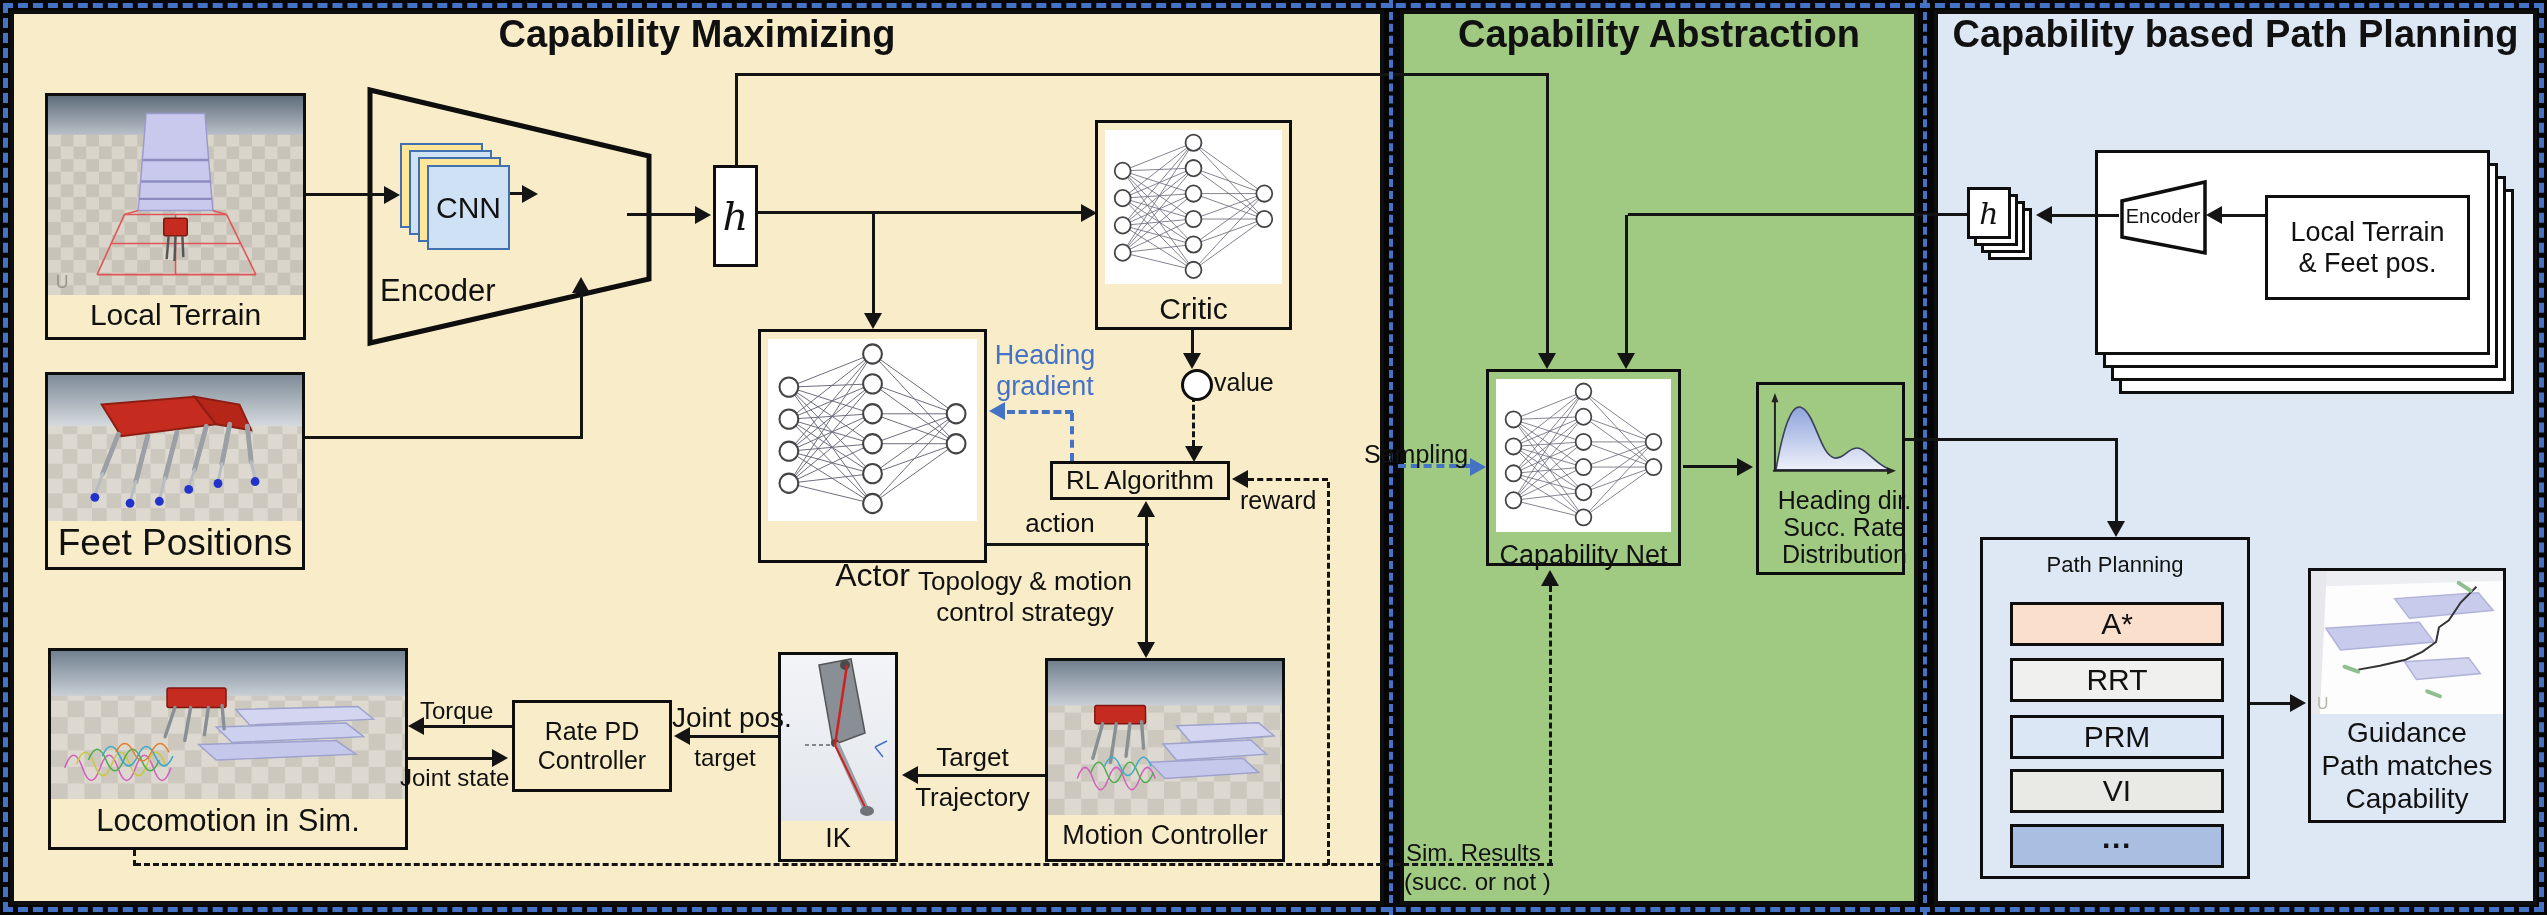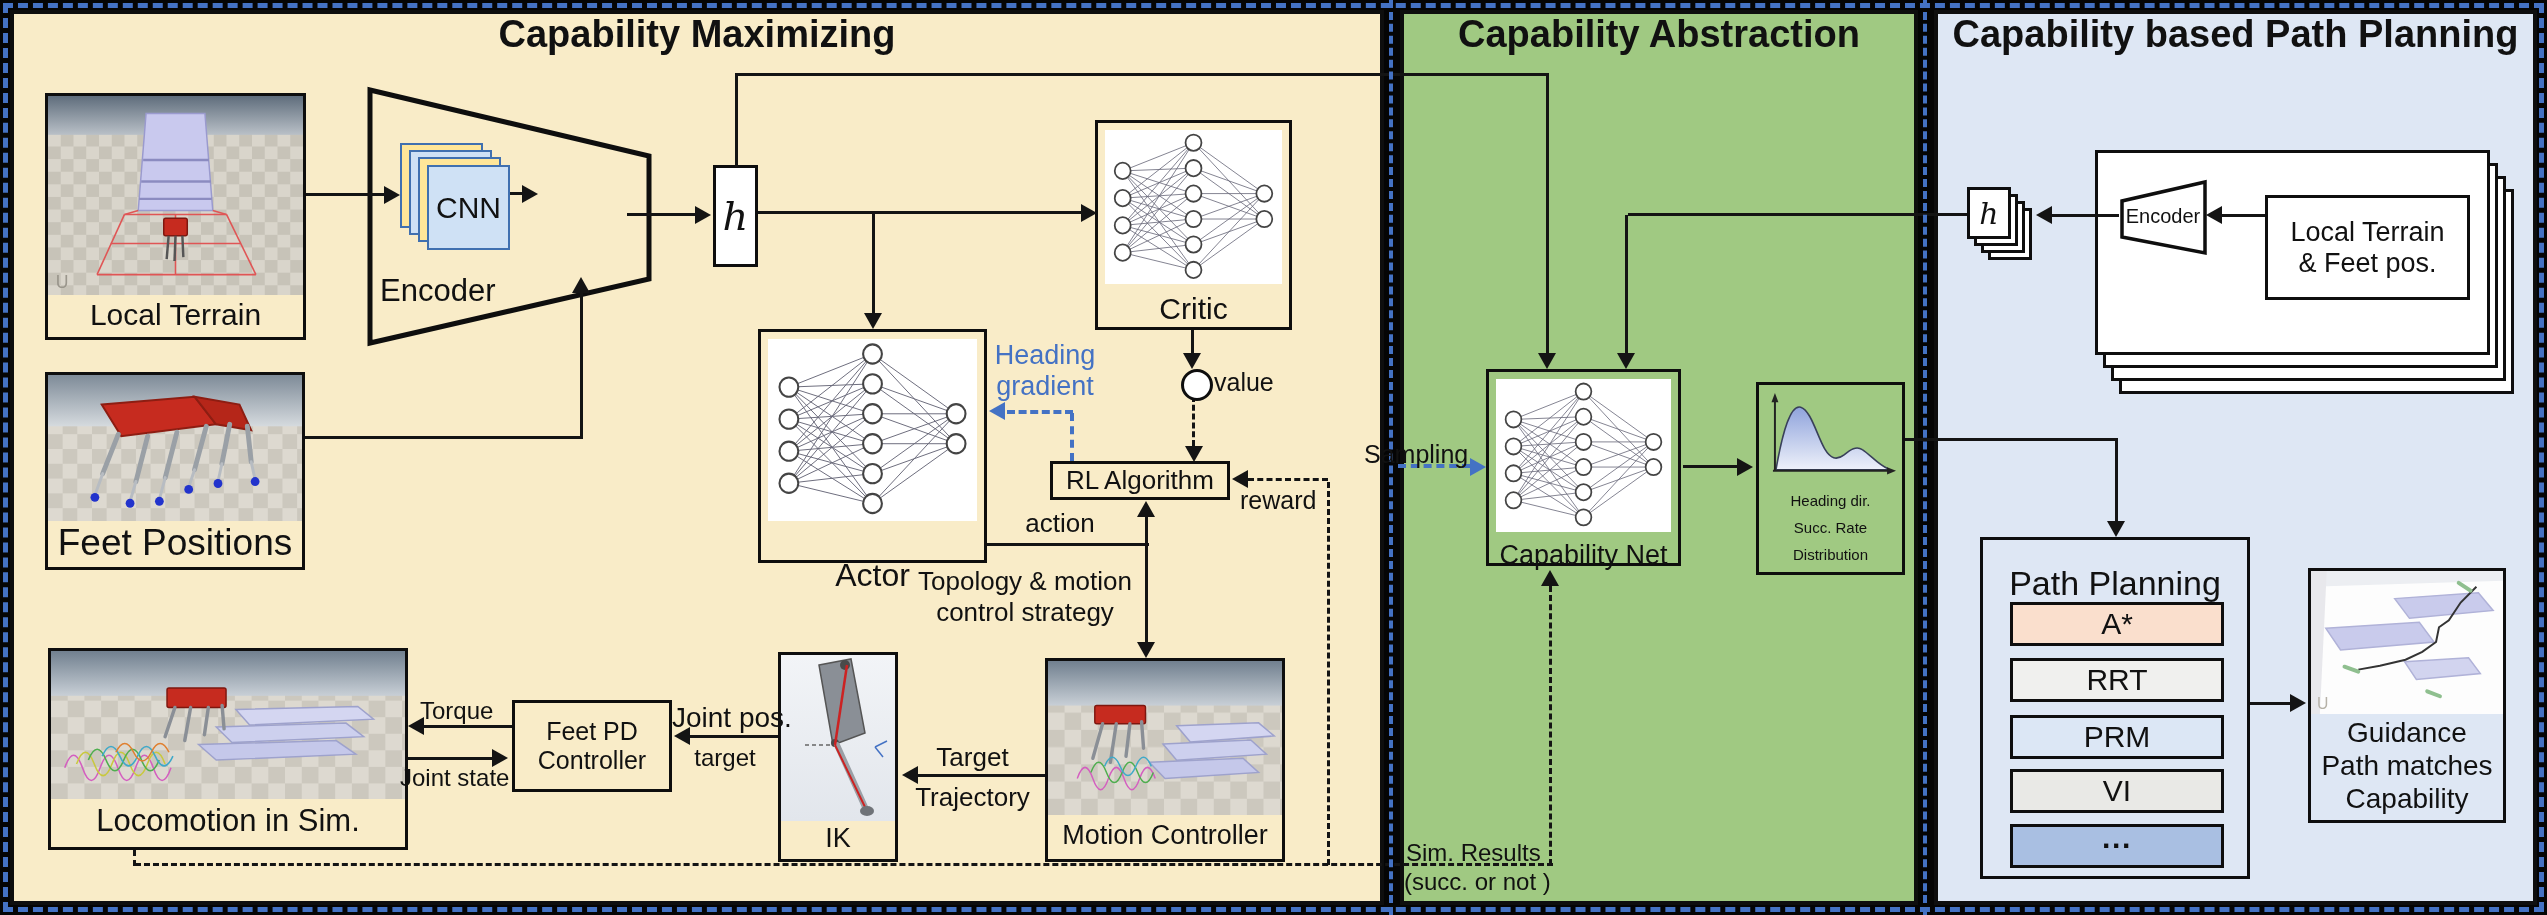--- a/index.html
+++ b/index.html
@@ -323,21 +323,21 @@
           <path d="M38,112 q9,-22 18,0 t18,0 t18,0 t18,0" stroke="#4fae4f"></path>
           <path d="M52,108 q9,-20 18,0 t18,0 t18,0 t18,0" stroke="#3fa9c9"></path>
           <path d="M66,104 q9,-18 18,0 t18,0 t18,0" stroke="#e08030"></path>
         </g>
       </svg>
     </div>
     <div class="imglabel" style="height:48px;font-size:31px;line-height:44px;">Locomotion in Sim.</div>
   </div>
 
   <div class="box ctr" style="left:512px;top:700px;width:160px;height:92px;background:#F9ECC8;display:flex;flex-direction:column;align-items:center;justify-content:center;font-size:25px;">
-    <div>Feet PD</div>
+    <div>Rate PD</div>
     <div>Controller</div>
   </div>
 
   <div class="lbl" style="left:420px;top:697px;font-size:24px;">Torque</div>
   <div class="lbl" style="left:400px;top:764px;font-size:24px;">Joint state</div>
 
   <div class="lbl ctr" style="left:672px;top:702px;width:110px;font-size:28px;">Joint pos.</div>
   <div class="lbl ctr" style="left:672px;top:744px;width:106px;font-size:24px;">target</div>
 
   <div class="box imgbox" style="left:778px;top:652px;width:120px;height:210px;background:#F9ECC8;">
@@ -457,21 +457,21 @@
               <stop offset="1" stop-color="#EEF1FA"></stop>
           </linearGradient>
         </defs>
         <path d="M 11,79 C 18,40 26,14 36,17 C 46,20 52,44 60,58 C 66,68 72,70 80,64 C 86,59 92,55 98,59 C 106,64 114,74 124,78 L 124,79 Z" fill="url(#distg)" stroke="#39405a" stroke-width="1.6"></path>
         <line x1="10" y1="8" x2="10" y2="80" stroke="#222" stroke-width="2"></line>
         <polygon points="10,3 6.5,12 13.5,12" fill="#222"></polygon>
         <line x1="8" y1="80" x2="127" y2="80" stroke="#222" stroke-width="2"></line>
         <polygon points="132,80 123,76.5 123,83.5" fill="#222"></polygon>
       </svg>
     </div>
-    <div class="ctr" style="position:absolute;left:0;top:102px;width:100%;font-size:15px;line-height:27px;">
+    <div class="ctr" style="position:absolute;left:14px;top:102px;width:100%;font-size:25px;line-height:27px;">
       <div>Heading dir.</div>
       <div>Succ. Rate</div>
       <div>Distribution</div>
     </div>
   </div>
 
   <div class="lbl" style="left:1406px;top:839px;font-size:24px;">Sim. Results</div>
   <div class="lbl" style="left:1404px;top:868px;font-size:24px;">(succ. or not )</div>
 
   <div style="position:absolute;left:2095px;top:150px;width:420px;height:245px;z-index:3;">
@@ -494,21 +494,21 @@
   <div style="position:absolute;left:1967px;top:187px;width:68px;height:76px;z-index:4;">
     <div class="card" style="position:absolute;left:21px;top:21px;width:44px;height:52px;background:#fff;border:3px solid #0e0e0e;box-sizing:border-box;"></div>
     <div class="card" style="position:absolute;left:14px;top:14px;width:44px;height:52px;background:#fff;border:3px solid #0e0e0e;box-sizing:border-box;"></div>
     <div class="card" style="position:absolute;left:7px;top:7px;width:44px;height:52px;background:#fff;border:3px solid #0e0e0e;box-sizing:border-box;"></div>
     <div class="card" style="position:absolute;left:0;top:0;width:44px;height:52px;background:#fff;border:3px solid #0e0e0e;box-sizing:border-box;display:flex;align-items:center;justify-content:center;">
       <span class="hserif" style="font-size:30px;">h</span>
     </div>
   </div>
 
   <div class="box" style="left:1980px;top:537px;width:270px;height:342px;background:#DEE7F4;">
-    <div class="ctr" style="position:absolute;left:0;top:24px;width:100%;font-size:34px;">Path Planning</div>
+    <div class="ctr" style="position:absolute;left:0;top:12px;width:100%;font-size:22px;">Path Planning</div>
     <div class="algorow" style="top: 62px; background-color: rgb(250, 223, 205);">A*</div>
     <div class="algorow" style="top: 118px; background-color: rgb(240, 240, 238);">RRT</div>
     <div class="algorow" style="top: 175px; background-color: rgb(220, 231, 245);">PRM</div>
     <div class="algorow" style="top: 229px; background-color: rgb(233, 233, 230);">VI</div>
     <div class="algorow" style="top: 284px; font-weight: bold; background-color: rgb(169, 191, 226);">···</div>
   </div>
 
   <div class="box imgbox" style="left:2308px;top:568px;width:198px;height:255px;background:#DEE7F4;">
     <div class="scene" style="background:#fdfdfd;">
       <svg width="100%" height="100%" viewBox="0 0 195 145" preserveAspectRatio="none">

